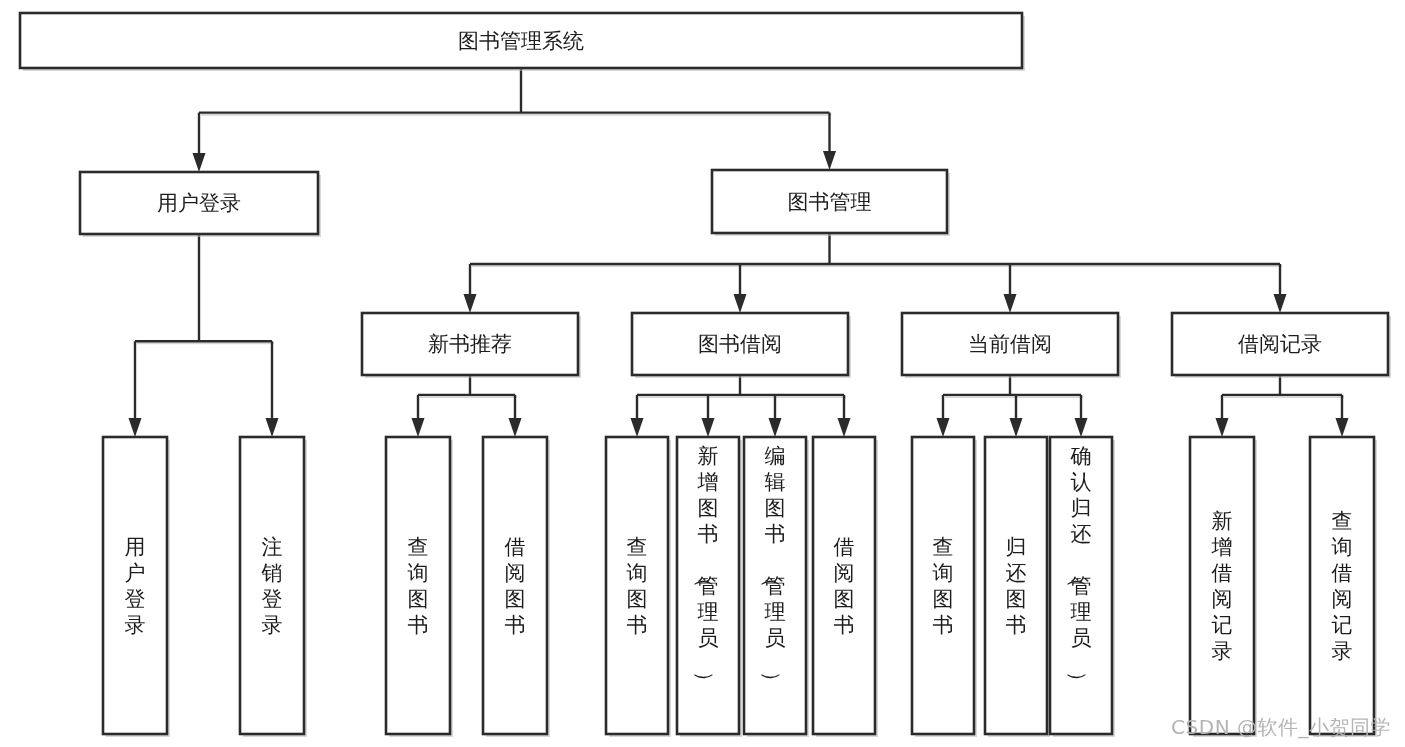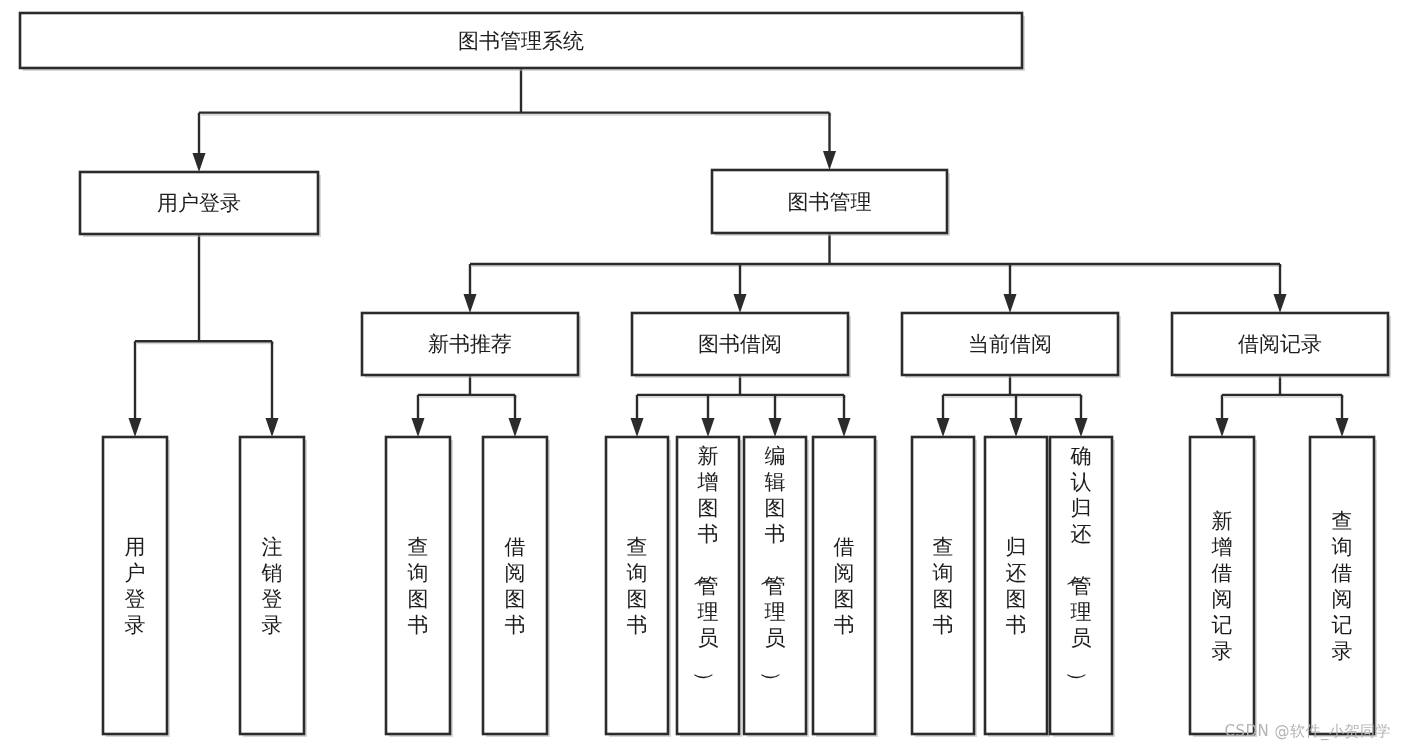--- a/index.html
+++ b/index.html
@@ -63,21 +63,21 @@
     fill: #1d1d1d;
     font-family: "DejaVu Sans", "Liberation Sans", sans-serif;
     font-size: 21px;
     text-anchor: middle;
   }
   .watermark-text {
     position: absolute;
     right: 14px;
     bottom: 6px;
     font-family: "DejaVu Sans", "Liberation Sans", sans-serif;
-    font-size: 15px;
+    font-size: 20px;
     color: #b4b4b4;
     letter-spacing: 0.5px;
     white-space: nowrap;
     user-select: none;
   }
 </style>
 </head>
 <body>
 
 <div id="diagram-root">

